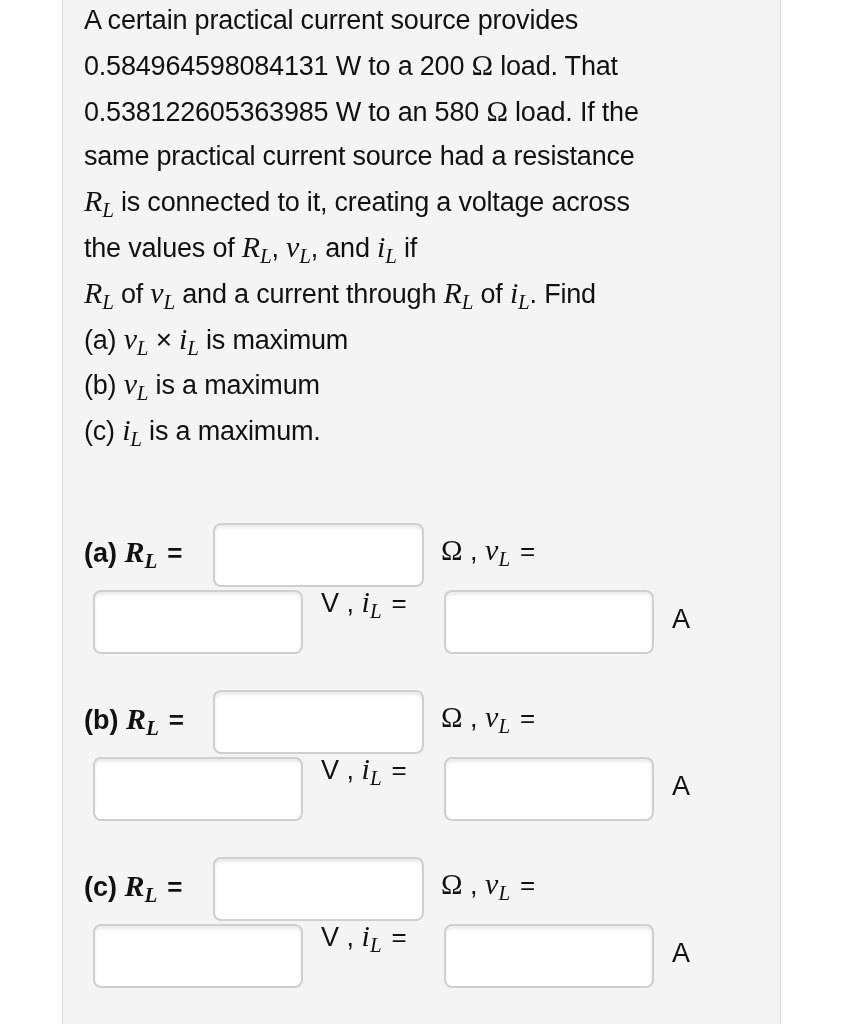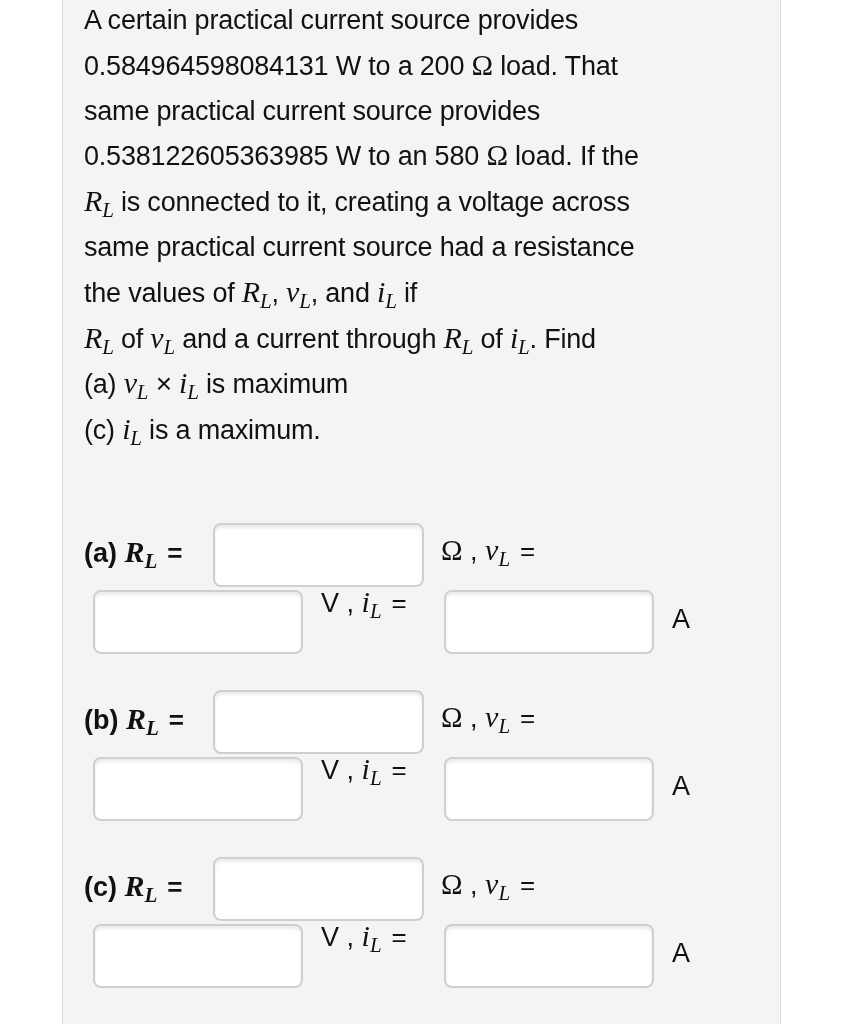--- a/index.html
+++ b/index.html
@@ -117,27 +117,27 @@
   .sans { font-family: "Liberation Sans", sans-serif; font-style: normal; }
 </style>
 </head>
 <body>
 
 <div class="card">
 
   <div class="question">
     <p><span>A certain practical current source provides</span></p>
     <p><span>0.584964598084131</span><span> W to a </span><span>200</span>&nbsp;<span class="omega">Ω</span><span> load. That</span></p>
-    <p><span>same practical current source provides</span></p>
     <p><span>0.538122605363985</span><span> W to an </span><span>580</span>&nbsp;<span class="omega">Ω</span><span> load. If the</span></p>
+    <p><span>same practical current source had a resistance</span></p>
     <p><span class="m"><span>R</span><sub>L</sub></span><span> is connected to it, creating a voltage across</span></p>
-    <p><span>same practical current source had a resistance</span></p>
     <p><span>the values of </span><span class="m"><span>R</span><sub>L</sub></span><span>, </span><span class="m"><span>v</span><sub>L</sub></span><span>, and </span><span class="m"><span>i</span><sub>L</sub></span><span> if</span></p>
     <p><span class="m"><span>R</span><sub>L</sub></span><span> of </span><span class="m"><span>v</span><sub>L</sub></span><span> and a current through </span><span class="m"><span>R</span><sub>L</sub></span><span> of </span><span class="m"><span>i</span><sub>L</sub></span><span>. Find</span></p>
     <p><span>(a) </span><span class="m"><span>v</span><sub>L</sub></span>&nbsp;<span class="times">×</span>&nbsp;<span class="m"><span>i</span><sub>L</sub></span><span> is maximum</span></p>
+    <p><span>(b) </span><span class="m"><span>v</span><sub>L</sub></span><span> is a maximum</span></p>
     <p><span>(c) </span><span class="m"><span>i</span><sub>L</sub></span><span> is a maximum.</span></p>
   </div>
 
   <div class="answer" style="top:523px;">
     <div class="ans-label">
       <span>(a)</span>
       <span class="m"><span>R</span><sub>L</sub></span><span class="eq">=</span>
     </div>
     <input class="field f-r" type="text" value="" style="">
     <div class="unit-r">

